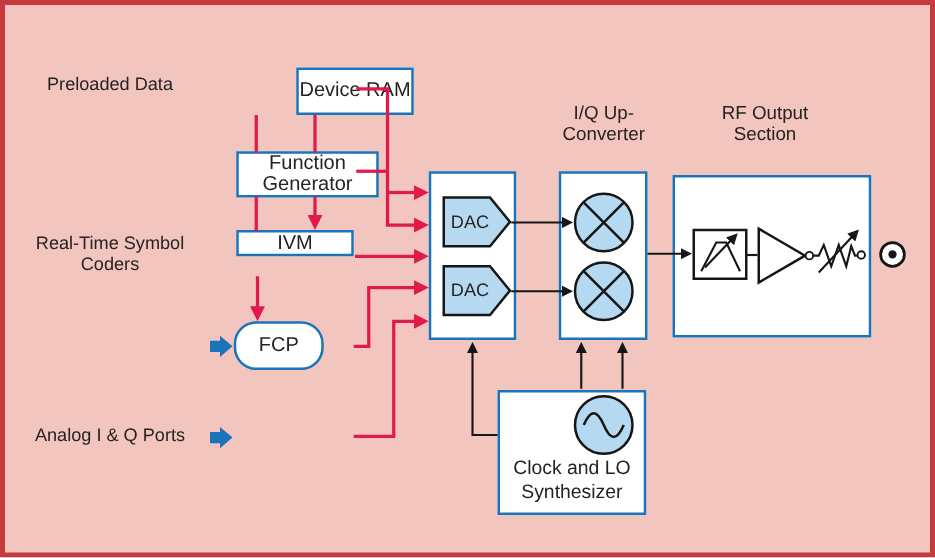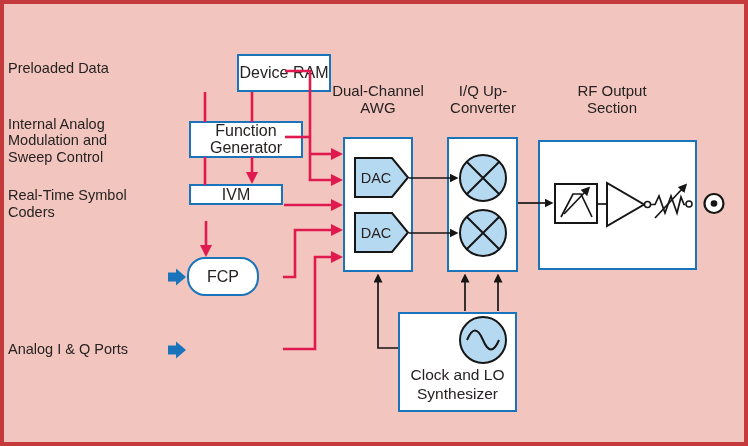--- a/index.html
+++ b/index.html
@@ -12,21 +12,21 @@
   .overlay { position:absolute; left:0; top:0; z-index:5; pointer-events:none; }
   .box {
     position:absolute; box-sizing:border-box; background:#fff;
     border:2px solid var(--blue,#1a74bb); z-index:1;
     display:flex; align-items:center; justify-content:center; text-align:center;
   }
   .box-label { font-size:16px; line-height:17.5px; white-space:pre-line; }
   .synth-box { align-items:flex-end; }
   .synth-label { font-size:15.5px; line-height:19px; white-space:pre-line; padding-bottom:7px; }
   .llabel {
-    position:absolute; right:580px; width:160px; text-align:left;
+    position:absolute; right:580px; width:160px; text-align:center;
     font-size:14.5px; line-height:16.5px; white-space:pre-line; z-index:10;
   }
   .header {
     position:absolute; width:150px; text-align:center;
     font-size:15px; line-height:17px; white-space:pre-line; z-index:10;
   }
   .daclabel {
     position:absolute; width:42px; height:21px; z-index:10;
     display:flex; align-items:center; justify-content:center; font-size:14.5px;
   }
@@ -60,29 +60,24 @@
   </div>
   <div class="box" style="left:343px; top:137px; width:70px; height:135px;"></div>
   <div class="box" style="left:447px; top:137px; width:71px; height:135px;"></div>
   <div class="box" style="left:538px; top:140px; width:159px; height:130px;"></div>
   <div class="box synth-box" style="left:398px; top:312px; width:119px; height:100px;">
     <span class="synth-label">Clock and LO
 Synthesizer</span>
   </div>
 
   <div class="llabel" style="top:60px;">Preloaded Data</div>
-  <div class="llabel" style="top:115.5px;">Internal Analog
-Modulation and
-Sweep Control</div>
   <div class="llabel" style="top:187px;">Real-Time Symbol
 Coders</div>
   <div class="llabel" style="top:341px;">Analog I &amp; Q Ports</div>
 
-  <div class="header" style="left:303px; top:82px;">Dual-Channel
-AWG</div>
   <div class="header" style="left:408px; top:82px;">I/Q Up-
 Converter</div>
   <div class="header" style="left:537px; top:82px;">RF Output
 Section</div>
 
   <div class="daclabel" style="left:355px; top:167px;">DAC</div>
   <div class="daclabel" style="left:355px; top:222.5px;">DAC</div>
 
   <svg class="overlay" width="748" height="446" viewBox="0 0 748 446">
     <defs>

